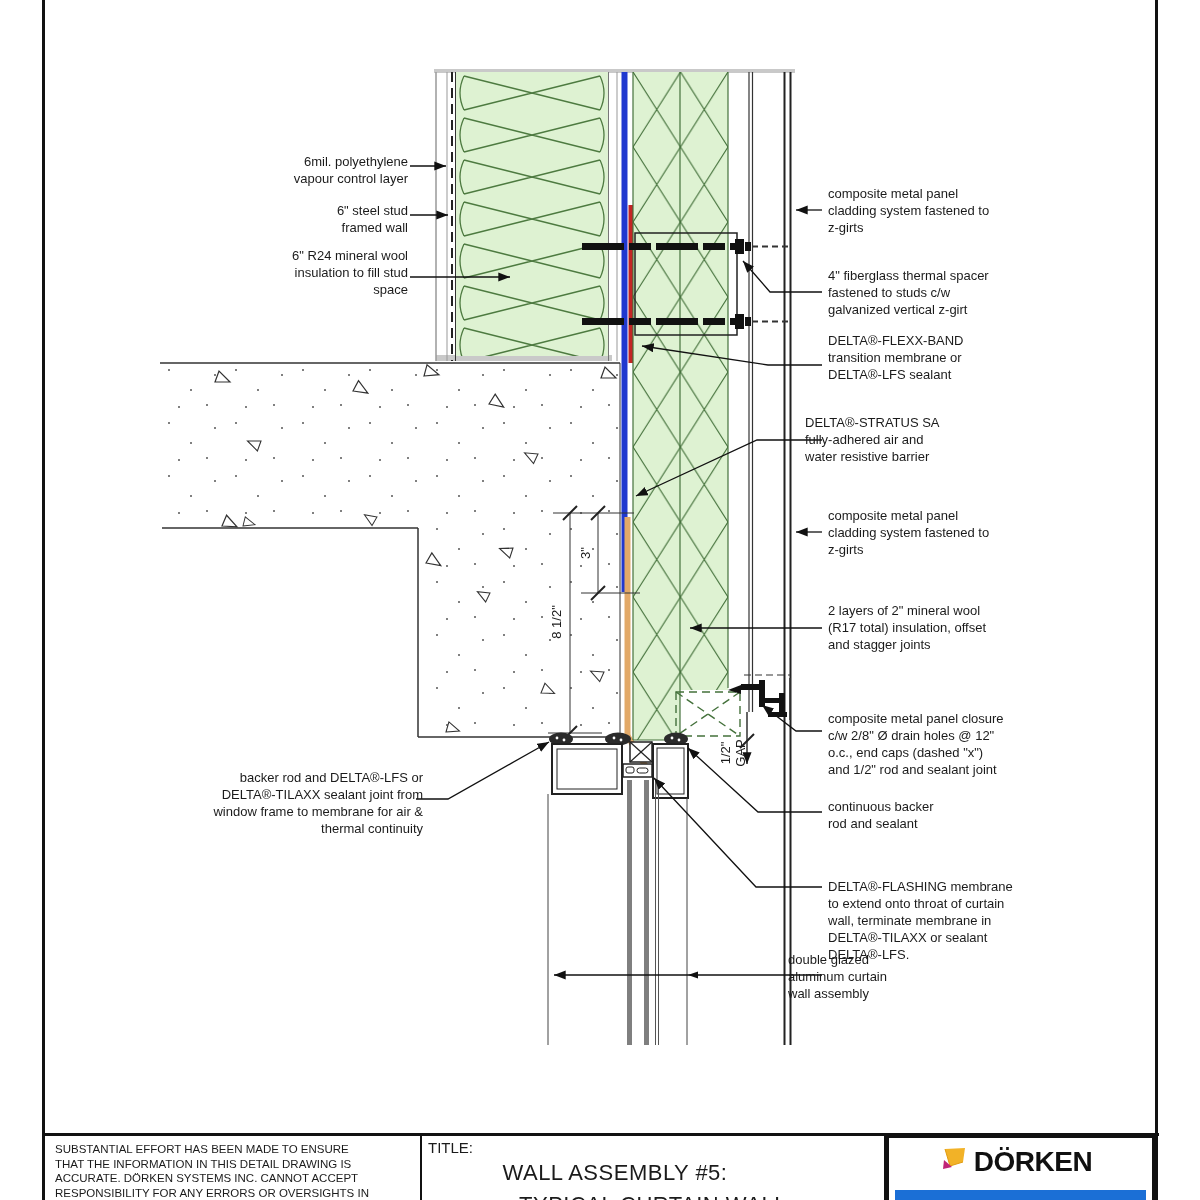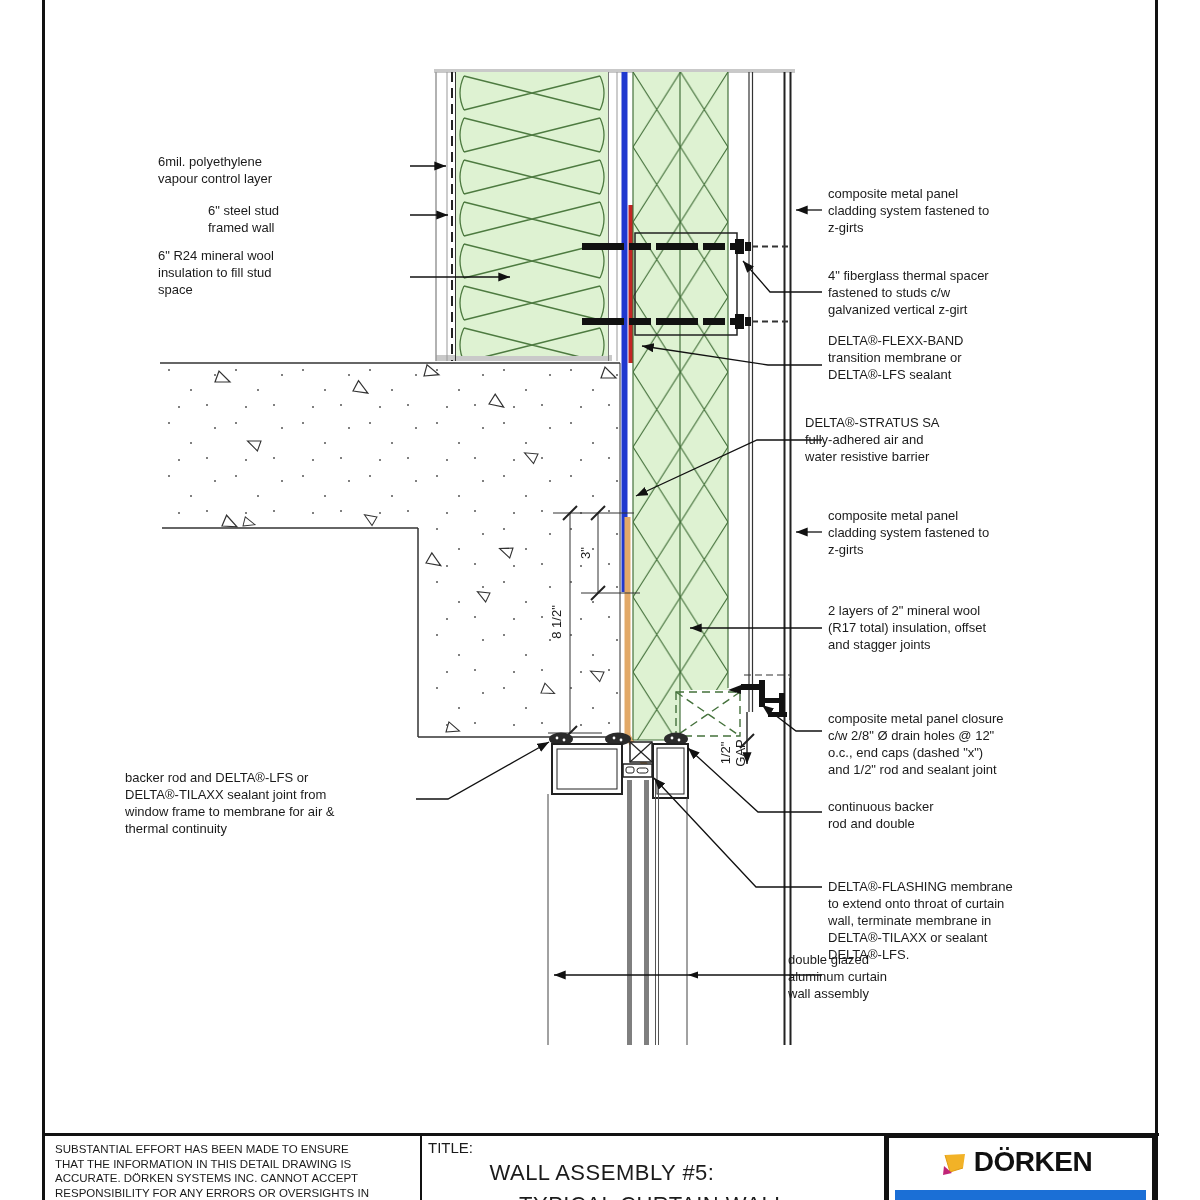--- a/index.html
+++ b/index.html
@@ -1,34 +1,34 @@
 <!DOCTYPE html>
 <html><head>
 <meta charset="utf-8">
 <style>
   html,body{margin:0;padding:0}
   body{position:relative;width:1200px;height:1200px;overflow:hidden;background:#fff;
        font-family:"Liberation Sans",sans-serif;color:#1b1b1b}
   .lbl{position:absolute;font-size:13px;line-height:17px;white-space:pre-line}
-  .r{text-align:left}
+  .r{text-align:right}
   .dim{position:absolute;font-size:13px;line-height:15px;white-space:pre-line;
        display:flex;align-items:center;justify-content:center;transform:rotate(-90deg)}
   .border-v{position:absolute;top:0;width:3px;height:1200px;background:#111}
   .tb-line{position:absolute;left:43px;right:41px;top:1133px;height:3px;background:#111}
   .tb-div{position:absolute;top:1133px;bottom:0;width:2px;background:#111}
   .disclaimer{position:absolute;left:55px;top:1142px;width:355px;
       font-size:11.5px;line-height:14.5px;font-weight:normal;white-space:pre-line}
   .title-label{position:absolute;left:428px;top:1139px;font-size:15px}
-  .title-main{position:absolute;left:410px;width:384px;top:1160px;text-align:center;
+  .title-main{position:absolute;left:423px;width:384px;top:1160px;text-align:center;
       font-size:22px;letter-spacing:.5px}
   .title-sub{position:absolute;left:423px;width:460px;top:1192px;text-align:center;
       font-size:22px;letter-spacing:.5px}
   .logo-cell{position:absolute;left:886px;top:1135px;width:269px;height:70px;
       background:#fff;border:3px solid #111;box-sizing:border-box}
-  .logo-row{position:absolute;left:0;right:8px;top:8px;display:flex;align-items:flex-end;justify-content:center;gap:7px}
+  .logo-row{position:absolute;left:0;right:8px;top:8px;display:flex;align-items:flex-start;justify-content:center;gap:7px}
   .logo-text{font-size:28px;font-weight:bold;letter-spacing:-.5px;color:#101010}
   .brand-bar{position:absolute;left:6px;right:6px;top:52px;height:18px;background:#1b6fd6}
   svg{position:absolute;left:0;top:0}
 </style>
 </head>
 <body>
 
 <svg width="1200" height="1135" viewBox="0 0 1200 1135">
   <defs>
     <marker id="arr" markerWidth="10" markerHeight="8" refX="9" refY="3.5" orient="auto">
@@ -257,21 +257,21 @@
 cladding system fastened to
 z-girts</div>
 <div class="lbl" style="left:828px;top:602px;width:240px">2 layers of 2" mineral wool
 (R17 total)  insulation, offset
 and stagger joints</div>
 <div class="lbl" style="left:828px;top:710px;width:250px">composite metal panel closure
 c/w 2/8" Ø drain holes @ 12"
 o.c., end caps (dashed "x")
 and 1/2" rod and sealant joint</div>
 <div class="lbl" style="left:828px;top:798px;width:240px">continuous backer
-rod and double</div>
+rod and sealant</div>
 <div class="lbl" style="left:828px;top:878px;width:250px">DELTA®-FLASHING membrane
 to extend onto throat of curtain
 wall, terminate membrane in
 DELTA®-TILAXX  or sealant
 DELTA®-LFS.</div>
 <div class="lbl" style="left:788px;top:951px;width:240px">double glazed
 aluminum curtain
 wall assembly</div>
 
 <div class="dim" style="left:570px;top:538px;width:30px;height:30px">3"</div>

